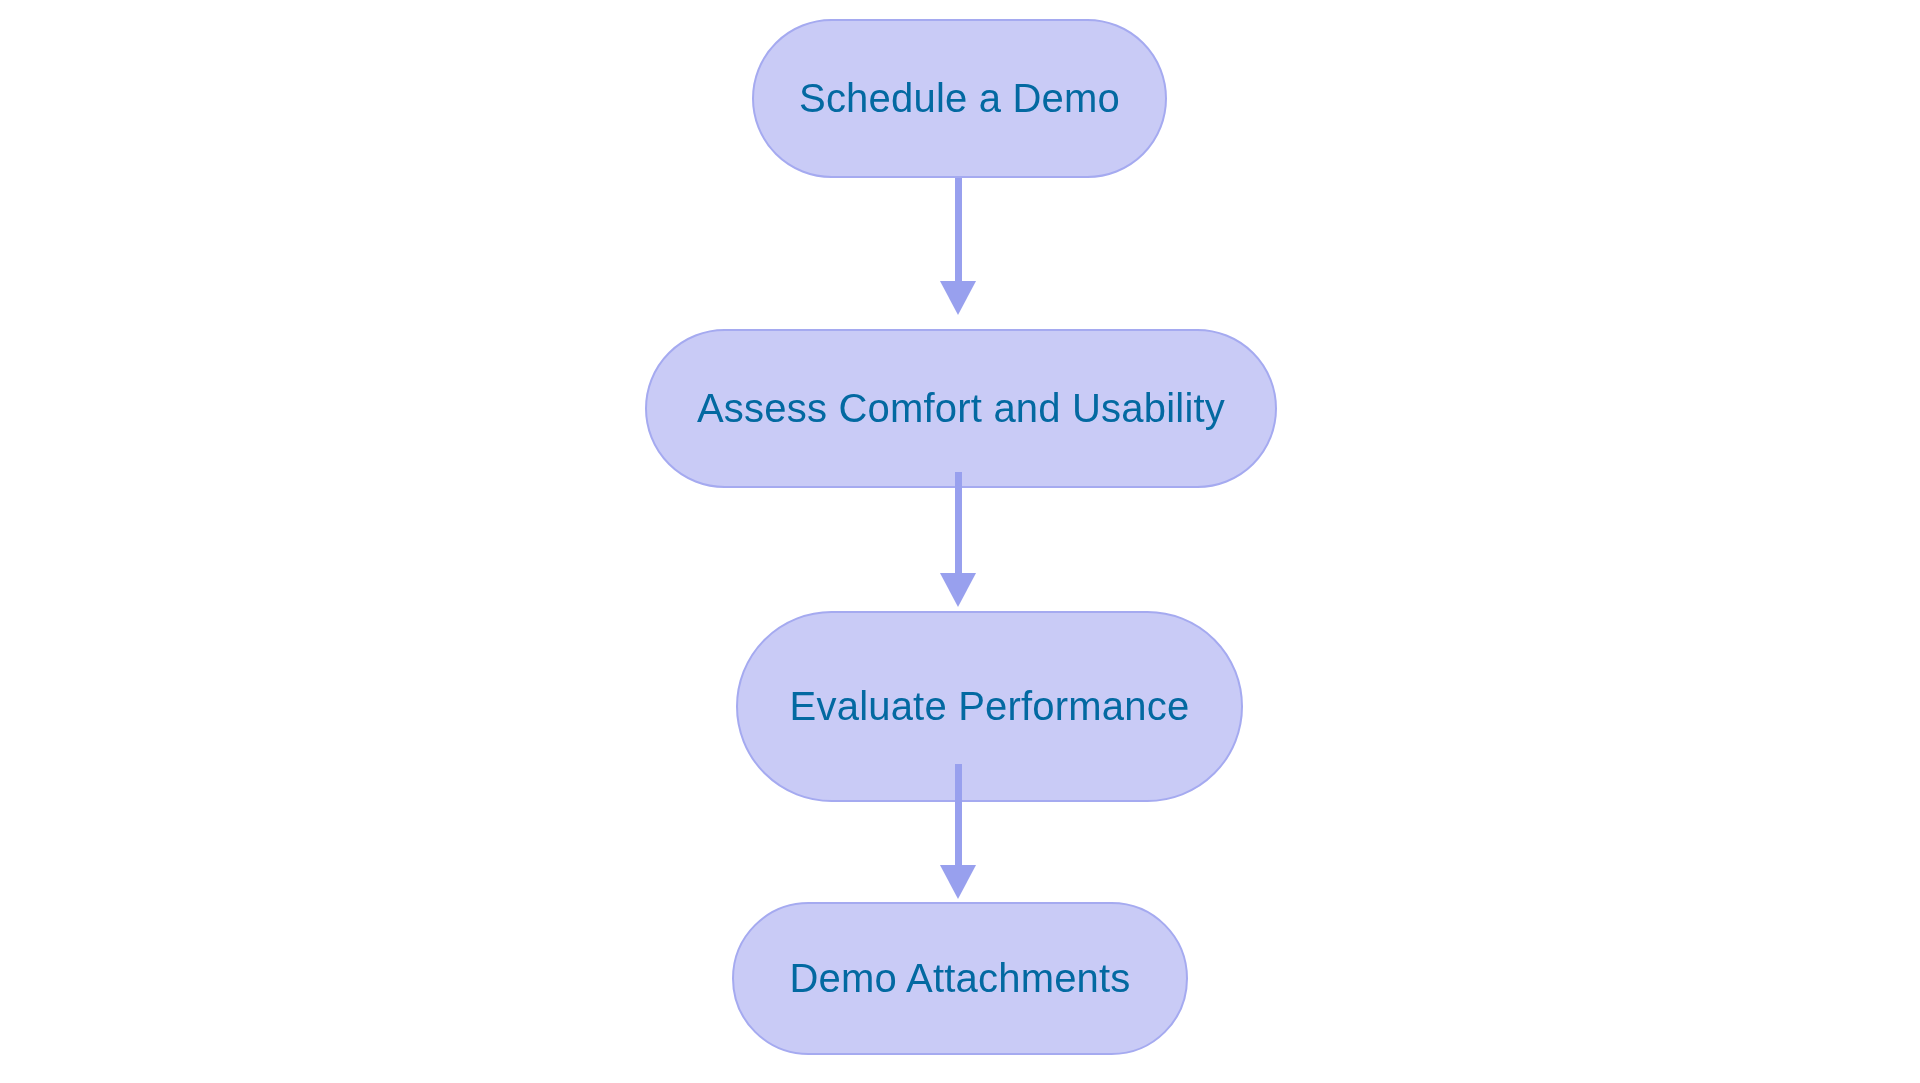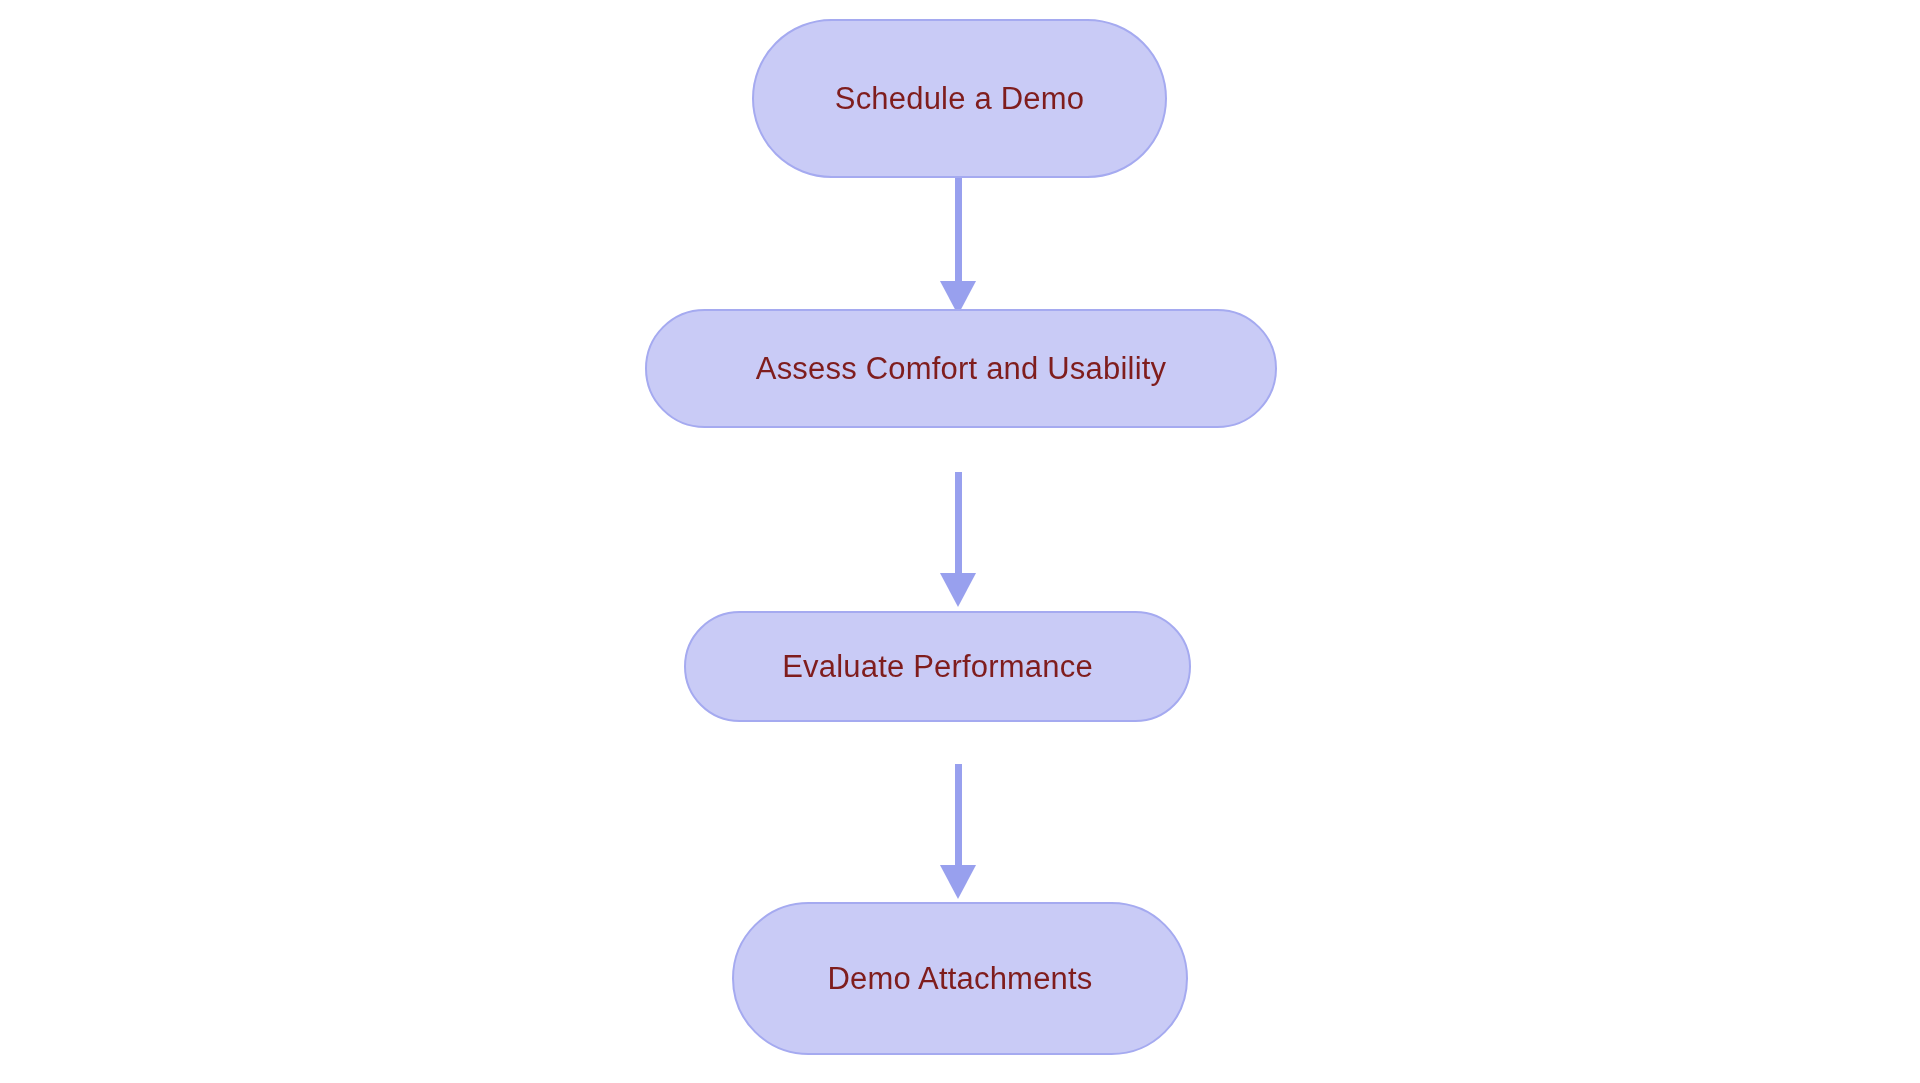--- a/index.html
+++ b/index.html
@@ -17,30 +17,30 @@
   }
   .node {
     position: absolute;
     box-sizing: border-box;
     background: #c9cbf6;
     border: 2.5px solid #a5aaf0;
     border-radius: 100px;
     display: flex;
     align-items: center;
     justify-content: center;
-    color: #7f1d1d;
-    font-size: 31px;
+    color: #0369a1;
+    font-size: 40px;
     font-weight: 400;
     letter-spacing: 0.2px;
     white-space: nowrap;
     text-align: left;
   }
   .node-1 { left: 752px; top: 19px;  width: 415px; height: 159px; }
-  .node-2 { left: 645px; top: 309px; width: 632px; height: 119px; }
-  .node-3 { left: 684px; top: 611px; width: 507px; height: 111px; }
+  .node-2 { left: 645px; top: 329px; width: 632px; height: 159px; }
+  .node-3 { left: 736px; top: 611px; width: 507px; height: 191px; }
   .node-4 { left: 732px; top: 902px; width: 456px; height: 153px; }
 
   .arrow { position: absolute; }
   .arrow .shaft {
     position: absolute;
     left: 955px;
     width: 7px;
     background: #98a0ee;
   }
   .arrow .head {

